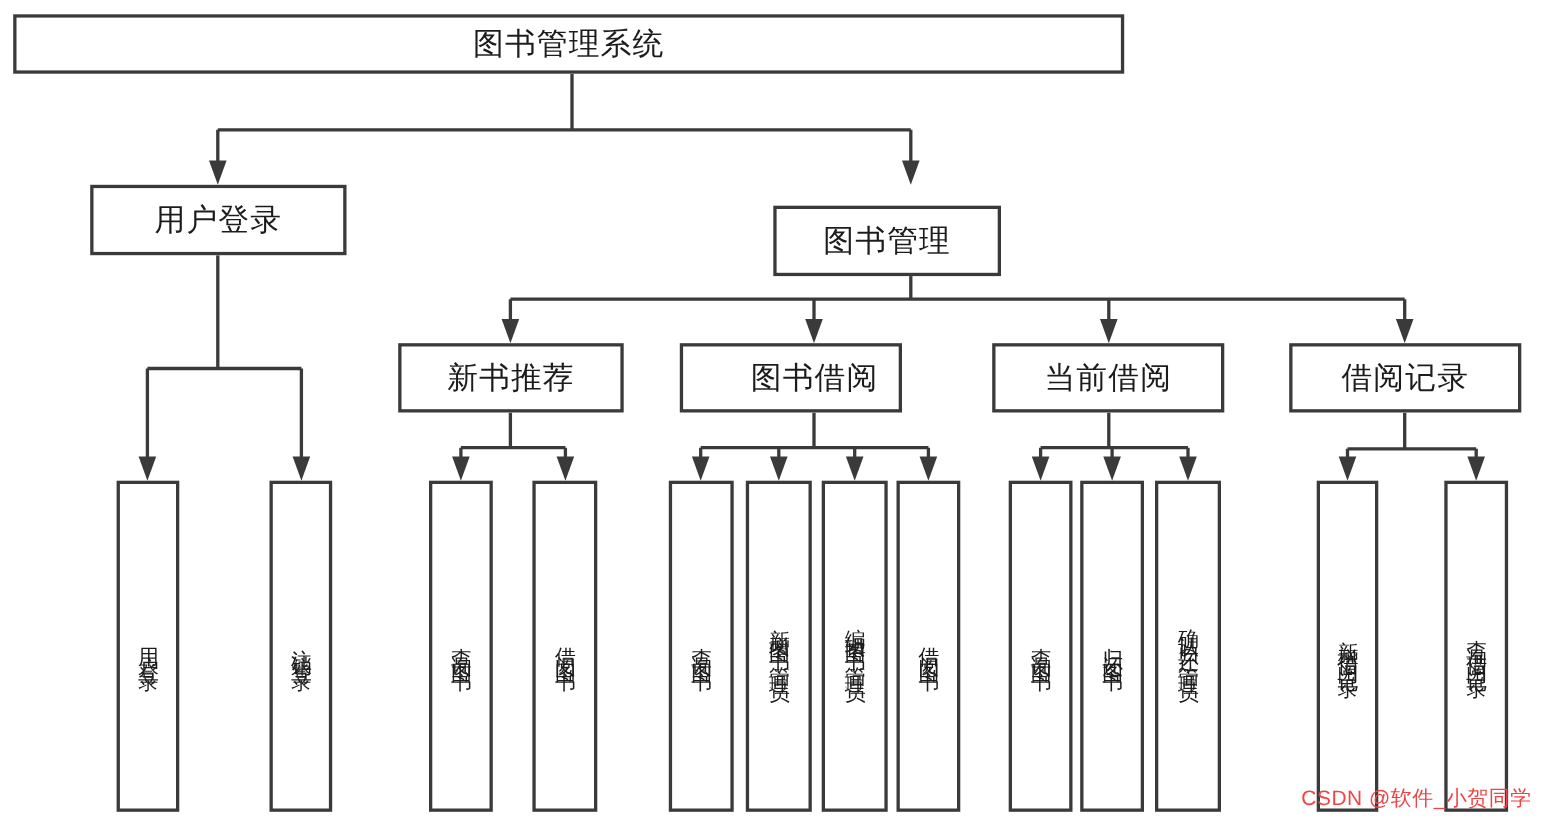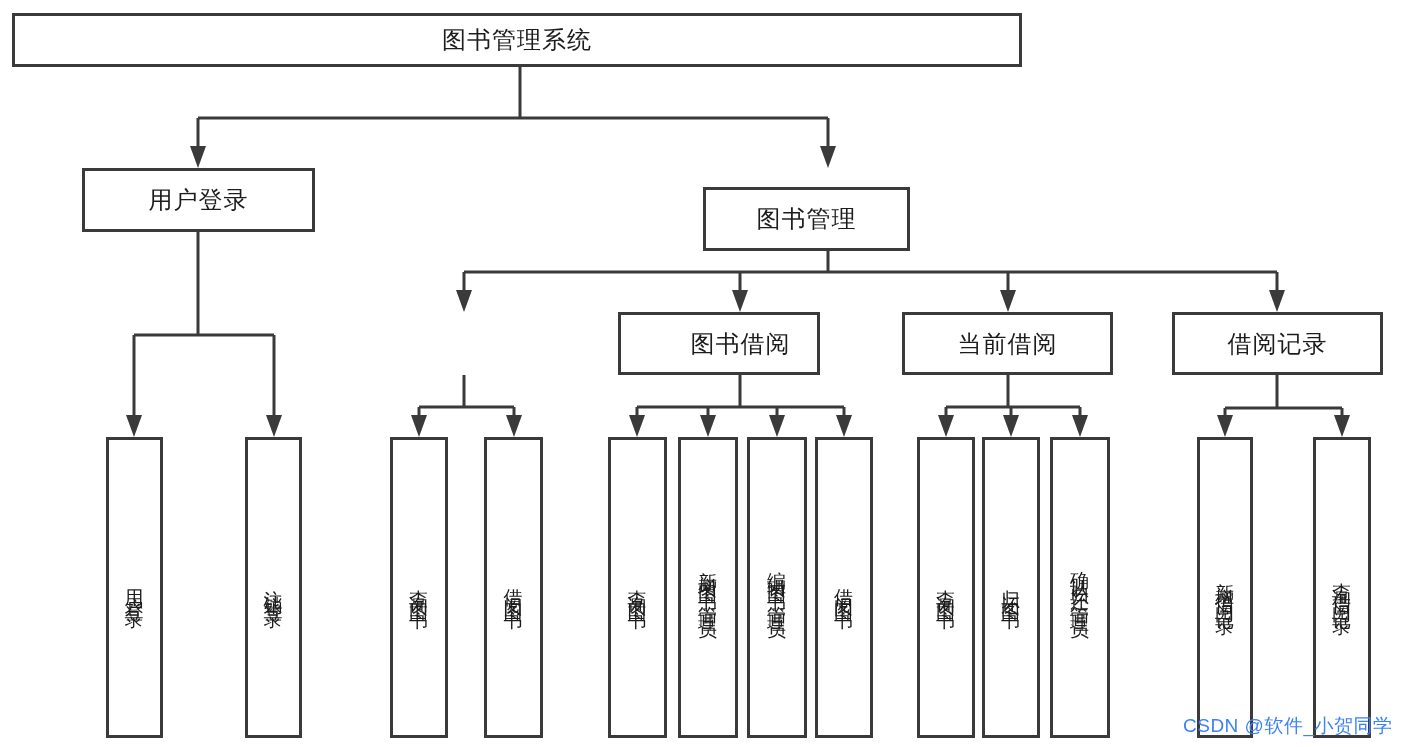--- a/index.html
+++ b/index.html
@@ -19,21 +19,21 @@
   }
   .hbox {
     position: absolute;
     z-index: 2;
     box-sizing: border-box;
     background: #ffffff;
     border: 3px solid #3a3a3a;
     display: flex;
     align-items: center;
     justify-content: center;
-    font-size: 24px;
+    font-size: 28px;
     color: #1c1c1c;
     letter-spacing: 1px;
     white-space: nowrap;
   }
   .vbox {
     position: absolute;
     z-index: 2;
     box-sizing: border-box;
     background: #ffffff;
     border: 3px solid #3a3a3a;
@@ -46,21 +46,21 @@
     color: #1c1c1c;
     letter-spacing: 7px;
     line-height: 1;
   }
   .watermark {
     position: absolute;
     z-index: 3;
     left: 1183px;
     top: 713px;
     font-size: 19px;
-    color: #3b82f6;
+    color: #ef4444;
     letter-spacing: 0.5px;
     white-space: nowrap;
   }
 </style>
 </head>
 <body>
 
 <div id="canvas">
 
   <svg id="wires" viewBox="0 0 1405 747" xmlns="http://www.w3.org/2000/svg">
@@ -108,20 +108,21 @@
       <polygon points="1217,415 1233,415 1225,437"></polygon>
       <polygon points="1334,415 1350,415 1342,437"></polygon>
     </g>
   </svg>
 
   <div class="hbox" style="left:12px; top:13px; width:1010px; height:54px;">图书管理系统</div>
 
   <div class="hbox" style="left:82px; top:168px; width:233px; height:64px;">用户登录</div>
   <div class="hbox" style="left:703px; top:168px; width:207px; height:64px;margin-top:19px;">图书管理</div>
 
+  <div class="hbox" style="left:362px; top:312px; width:205px; height:63px;">新书推荐</div>
   <div class="hbox" style="left:618px; top:312px; width:202px; height:63px;padding-left:43px;">图书借阅</div>
   <div class="hbox" style="left:1172px; top:312px; width:211px; height:63px;">借阅记录</div>
   <div class="hbox" style="left:902px; top:312px; width:211px; height:63px;">当前借阅</div>
 
   <div class="vbox" style="left:106px; top:437px; width:57px; height:301px;">用户登录</div>
   <div class="vbox" style="left:245px; top:437px; width:57px; height:301px;">注销登录</div>
 
   <div class="vbox" style="left:390px; top:437px; width:58px; height:301px;">查询图书</div>
   <div class="vbox" style="left:484px; top:437px; width:59px; height:301px;">借阅图书</div>
 

